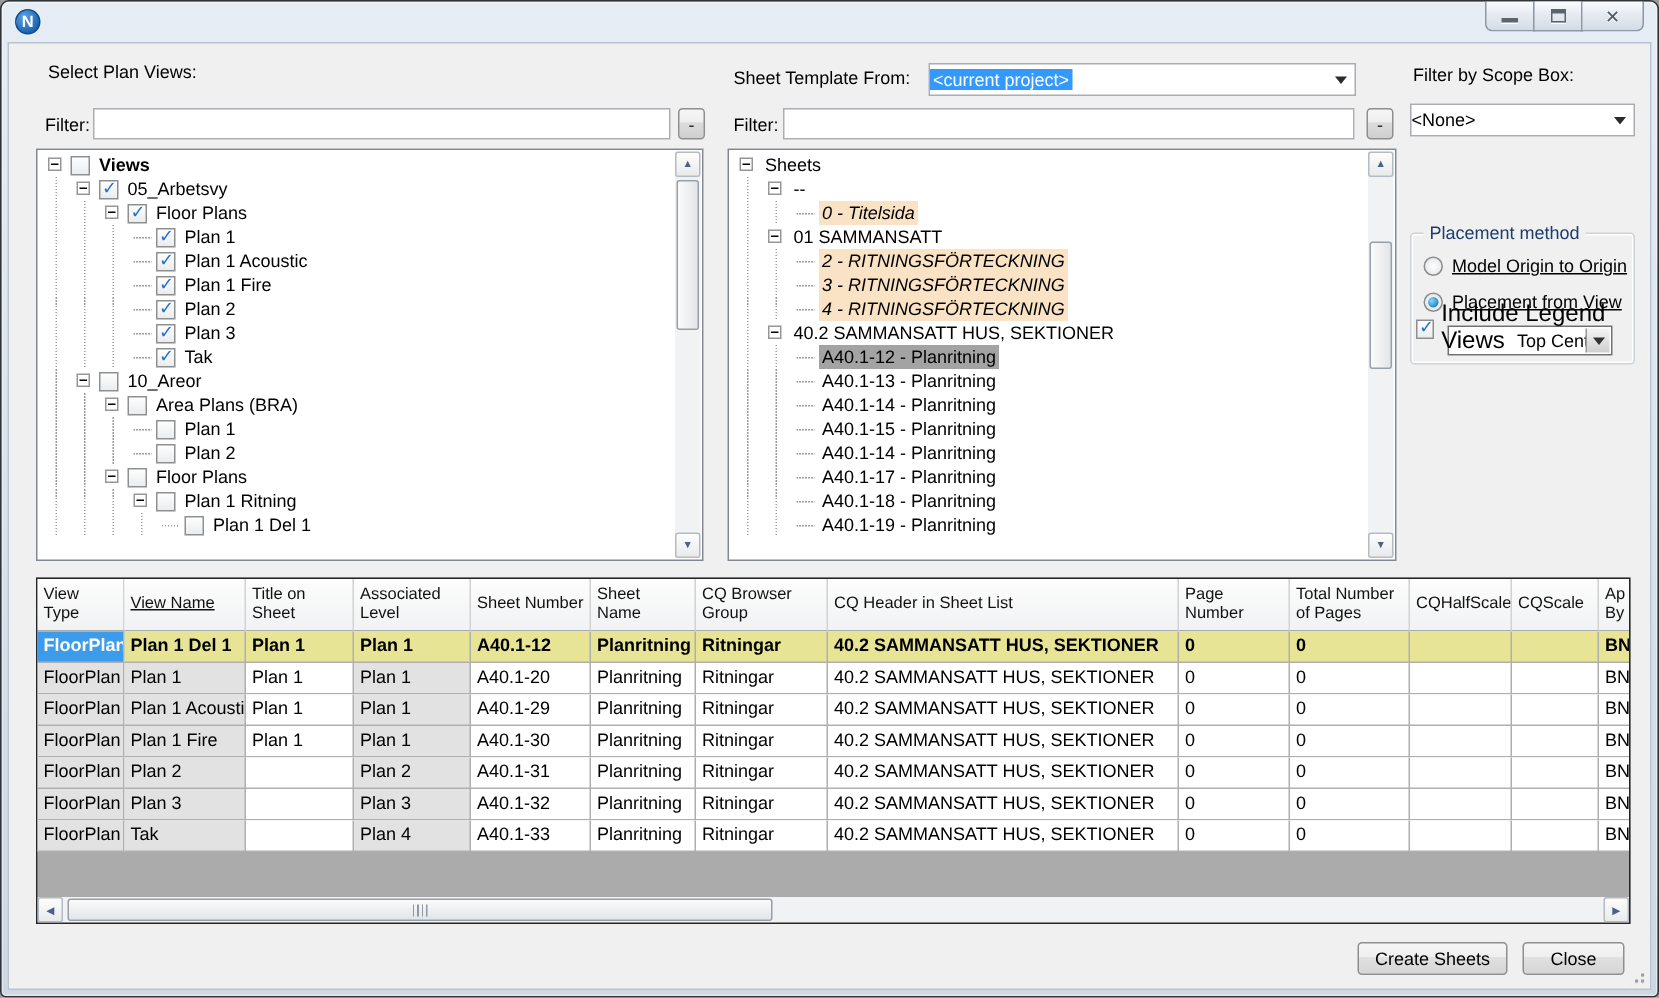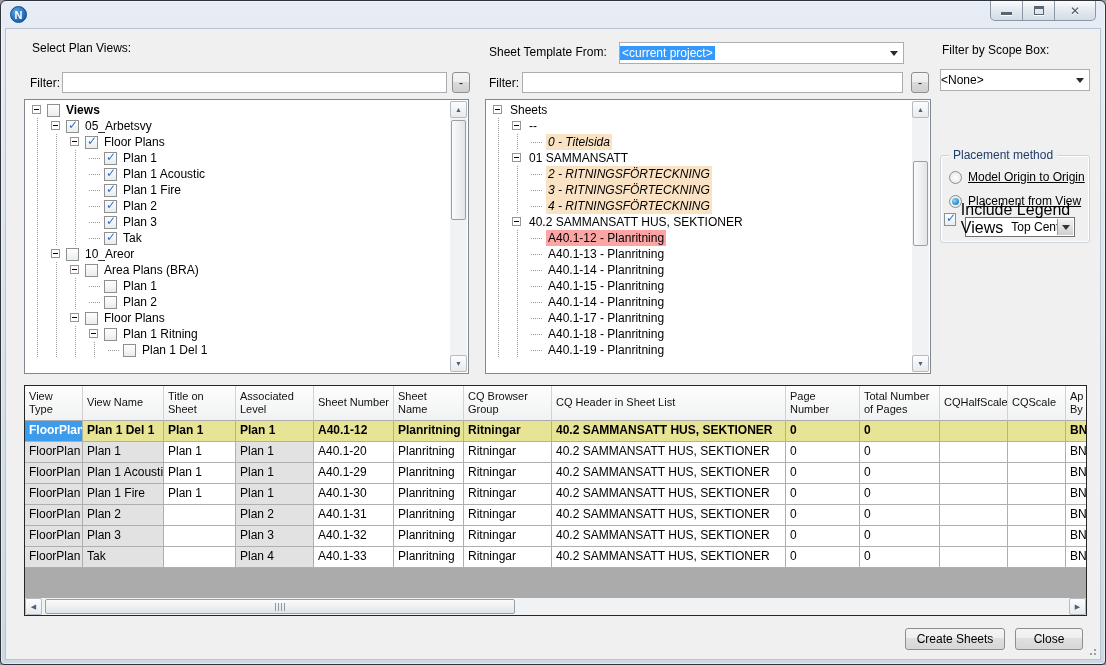--- a/index.html
+++ b/index.html
@@ -68,21 +68,21 @@
   .conn{width:19px;height:16px;flex:0 0 19px;
         background-image:repeating-linear-gradient(to right,#9a9a9a 0 1px,transparent 1px 2px);
         background-size:12px 1px;background-position:4px 8px;background-repeat:no-repeat;}
   .cb{width:13px;height:13px;flex:0 0 13px;border:1px solid #8e8f8f;background:linear-gradient(#fefefe,#e9edf0);
       margin-right:4px;position:relative;}
   .cb.checked::after{content:"✓";position:absolute;left:1px;top:-3px;font-size:12px;font-weight:bold;color:#2b6fc9;}
   .tlbl{font-size:12px;padding:1px 2px;}
   .tlbl.bold{font-weight:bold;}
   .tlbl.italic{font-style:italic;}
   .tlbl.hl-peach{background:var(--peach,#fae3c4);}
-  .tlbl.hl-gray{background:#fca5a5;}
+  .tlbl.hl-gray{background:#a3a3a3;}
 
   
   .vscroll{position:absolute;top:1px;right:1px;bottom:1px;width:17px;background:#f1f2f4;}
   .sb-btn{position:absolute;left:0;width:17px;height:17px;background:linear-gradient(#fdfdfd,#e8eaec);
           border:1px solid #b5bbc3;border-radius:2px;display:flex;align-items:center;justify-content:center;
           font-size:7px;color:#4d6185;}
   .sb-btn.up{top:0;} .sb-btn.down{bottom:0;}
   .vthumb{position:absolute;left:1px;width:15px;border:1px solid #97a0aa;border-radius:2px;
           background:linear-gradient(90deg,#fbfbfb,#e2e5e8);}
   .hscroll{position:relative;height:17px;background:#f1f2f4;flex:0 0 17px;}
@@ -424,21 +424,21 @@
       </div>
 
       <div class="cbx-row" style="left:938px;top:172px;">
         <span class="cbx checked"></span>
         <span>Include Legend Views</span>
       </div>
 
       <div class="grid" id="grid" style="left:18px;top:356px;width:1063px;height:231px;">
         <div class="g-head" id="grid-head">
             <div class="g-hcell" style="width: 58px; flex: 0 0 58px;">View Type</div>
-            <div class="g-hcell" style="width: 81px; flex: 0 0 81px;">View Name</div>
+            <div class="g-hcell" style="width: 81px; flex: 0 0 81px; text-decoration: underline;">View Name</div>
             <div class="g-hcell" style="width: 72px; flex: 0 0 72px;">Title on Sheet</div>
             <div class="g-hcell" style="width: 78px; flex: 0 0 78px;">Associated Level</div>
             <div class="g-hcell" style="width: 80px; flex: 0 0 80px;">Sheet Number</div>
             <div class="g-hcell" style="width: 70px; flex: 0 0 70px;">Sheet Name</div>
             <div class="g-hcell" style="width: 88px; flex: 0 0 88px;">CQ Browser Group</div>
             <div class="g-hcell" style="width: 234px; flex: 0 0 234px;">CQ Header in Sheet List</div>
             <div class="g-hcell" style="width: 74px; flex: 0 0 74px;">Page Number</div>
             <div class="g-hcell" style="width: 80px; flex: 0 0 80px;">Total Number of Pages</div>
             <div class="g-hcell" style="width: 68px; flex: 0 0 68px;">CQHalfScale</div>
             <div class="g-hcell" style="width: 58px; flex: 0 0 58px;">CQScale</div>

